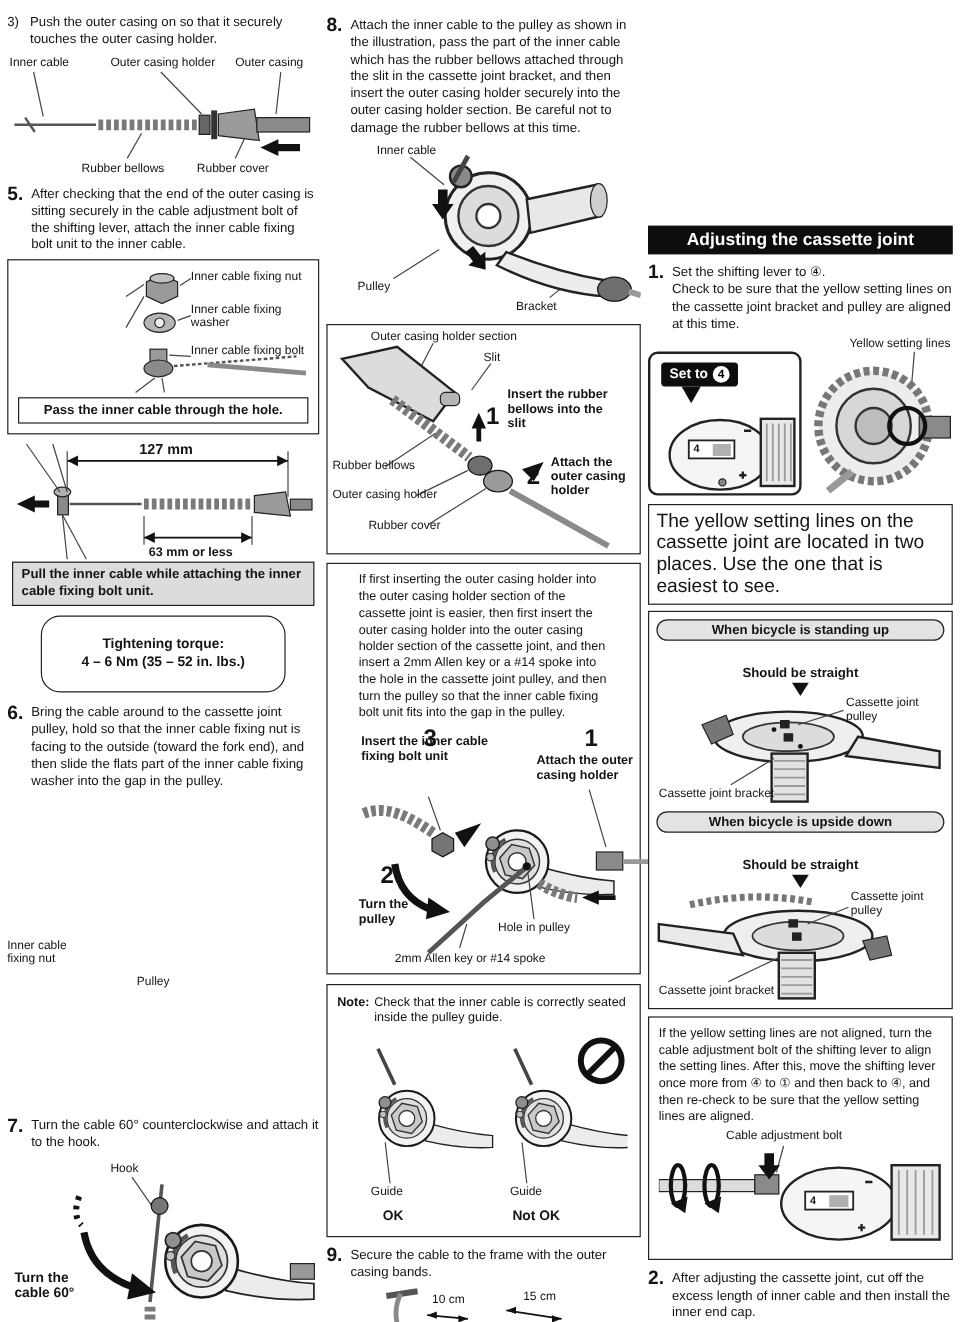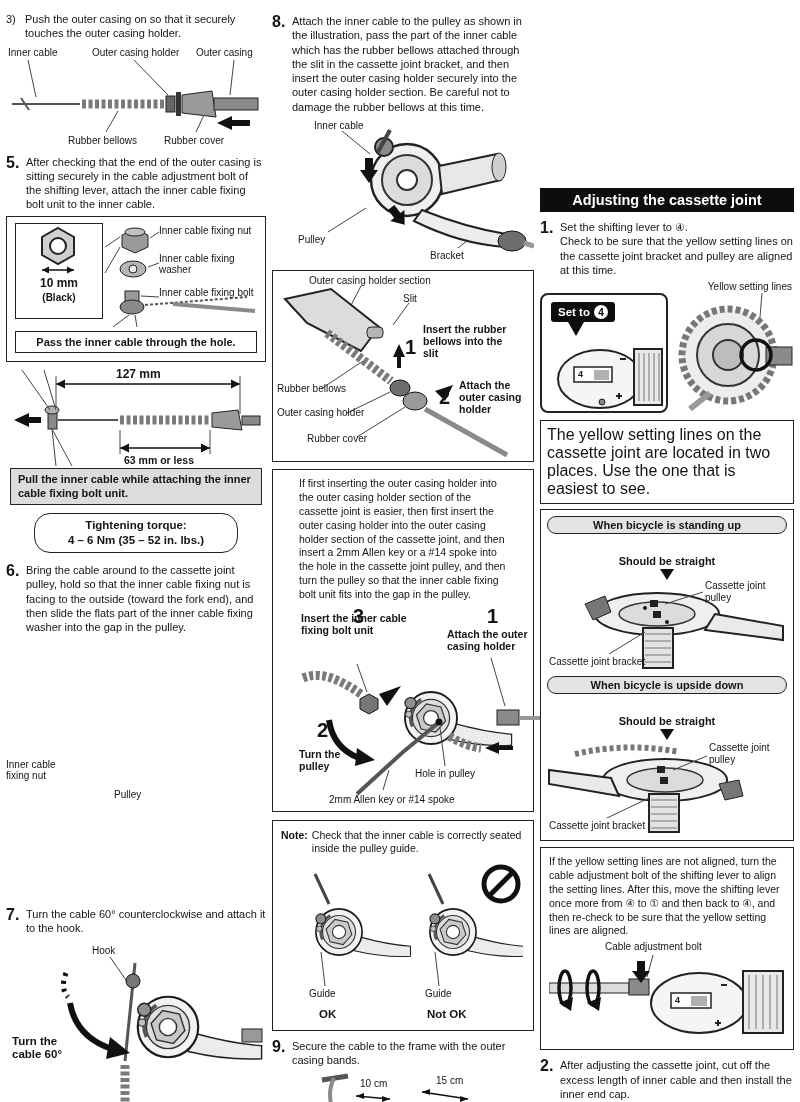--- a/index.html
+++ b/index.html
@@ -18,21 +18,21 @@
 .fig svg{position:absolute;left:0;top:0;}
 .tag{position:absolute;font-size:10px;line-height:1.15;}
 .tag.b{font-weight:bold;font-size:10.5px;}
 .bignum{position:absolute;font-weight:bold;font-size:20px;line-height:1;}
 .box{border:1.5px solid #222;background:#fff;}
 .ln{stroke:#444;stroke-width:1;}
 .bel{stroke:#7a7a7a;stroke-width:9;fill:none;stroke-dasharray:4 2.5;}
 .dim{stroke:#111;stroke-width:1.5;}
 .arr{fill:#111;}
 .graybox{background:#dcdcdc;border:1.5px solid #222;font-weight:bold;font-size:11px;padding:4px 7px;line-height:1.25;}
-.stadium{border:1.5px solid #222;border-radius:16px;text-align:center;padding:4px 6px;font-weight:bold;font-size:11.5px;line-height:1.3;}
+.stadium{border:1.5px solid #222;border-radius:16px;text-align:center;padding:16px 6px;font-weight:bold;font-size:11.5px;line-height:1.3;}
 .pill{border:1.5px solid #222;border-radius:12px;background:#e3e3e3;font-weight:bold;font-size:11px;text-align:center;padding:2px 4px;}
 .ss{font-weight:bold;font-size:11px;text-align:center;margin-top:21px;}
 .tri{width:0;height:0;border-left:7px solid transparent;border-right:7px solid transparent;border-top:11px solid #111;margin:2px auto 0;}
 .hdr{background:#0d0d0d;color:#fff;font-weight:bold;font-size:14.5px;text-align:center;padding:4px 2px;}
 .badge{position:absolute;left:9px;top:7px;background:#0d0d0d;color:#fff;font-weight:bold;font-size:11.5px;padding:3px 7px;border-radius:3px;display:flex;align-items:center;gap:4px;}
 .badge .c4{display:inline-flex;width:14px;height:14px;border-radius:50%;background:#fff;color:#000;font-size:10px;font-weight:bold;align-items:center;justify-content:center;}
 .badgetri{position:absolute;left:26px;top:27px;width:0;height:0;border-left:8px solid transparent;border-right:8px solid transparent;border-top:14px solid #0d0d0d;}
 .notehead{display:flex;gap:4px;font-size:10.5px;line-height:1.3;}
 .notehead .nl{font-weight:bold;white-space:nowrap;}
 .p{font-size:10.5px;line-height:1.32;}
@@ -107,31 +107,20 @@
         <line x1="138" y1="88" x2="240" y2="80" stroke="#555" stroke-width="2" stroke-dasharray="3 2"></line>
         <line x1="166" y1="87" x2="248" y2="94" stroke="#8a8a8a" stroke-width="4"></line>
         <line class="ln" x1="152" y1="15" x2="143" y2="21"></line>
         <line class="ln" x1="152" y1="46" x2="141" y2="50"></line>
         <line class="ln" x1="152" y1="80" x2="134" y2="79"></line>
         <line class="ln" x1="98" y1="30" x2="113" y2="20"></line>
         <line class="ln" x1="98" y1="56" x2="113" y2="30"></line>
         <line class="ln" x1="122" y1="98" x2="106" y2="110"></line>
         <line class="ln" x1="128" y1="98" x2="130" y2="110"></line>
       </svg>
-      <div class="box" style="position:absolute;left:8px;top:6px;width:88px;height:96px">
-        <svg width="86" height="50">
-          <polygon points="42,4 58,13 58,31 42,40 26,31 26,13" fill="#cfcfcf" stroke="#222" stroke-width="2"></polygon>
-          <circle cx="42" cy="22" r="8" fill="#fff" stroke="#222" stroke-width="2"></circle>
-          <line class="dim" x1="26" y1="46" x2="58" y2="46"></line>
-          <path class="arr" d="M26,46 l7,-3.5 v7 Z"></path>
-              <path class="arr" d="M58,46 l-7,-3.5 v7 Z"></path>
-        </svg>
-        <div style="position:absolute;left:0;top:52px;width:100%;text-align:center;font-weight:bold;font-size:12px">10 mm</div>
-        <div style="position:absolute;left:0;top:68px;width:100%;text-align:center;font-weight:bold;font-size:10px">(Black)</div>
-      </div>
       <span class="tag" style="left:152px;top:8px;width:100px">Inner cable fixing nut</span>
       <span class="tag" style="left:152px;top:36px;width:90px">Inner cable fixing washer</span>
       <span class="tag" style="left:152px;top:70px;width:100px">Inner cable fixing bolt</span>
     </div>
     <div class="box" style="margin:2px 8px 8px;padding:4px 6px;font-weight:bold;font-size:11px;text-align:center">Pass the inner cable through the hole.</div>
   </div>
 
   <div class="fig" style="height:100px;margin-top:6px">
     <svg width="260" height="100">
       <line class="dim" x1="50" y1="16" x2="234" y2="16"></line>

